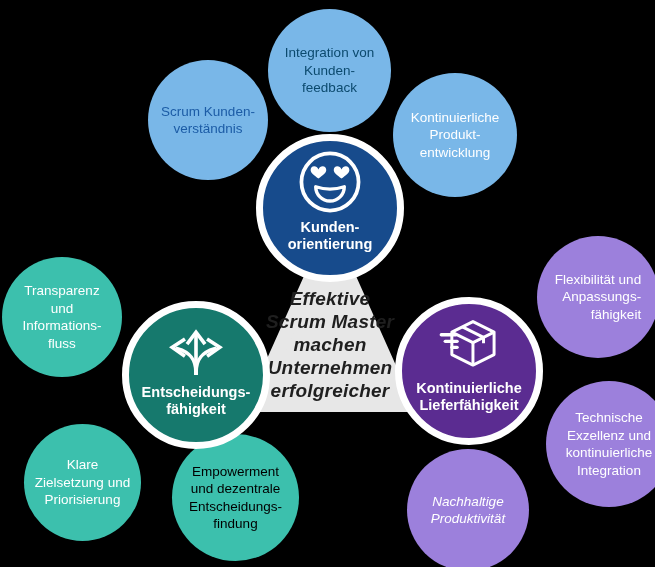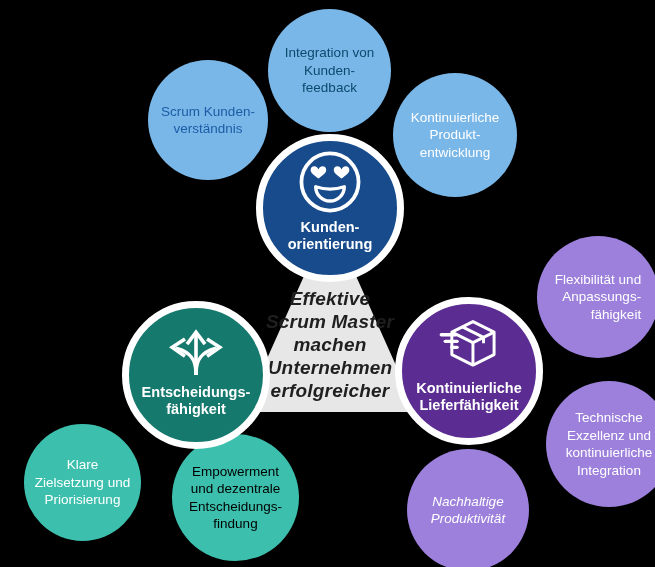--- a/index.html
+++ b/index.html
@@ -101,20 +101,26 @@
 Kunden-
 feedback</span>
   </div>
 
   <div class="sat" style="left: 393px; top: 73px; width: 124px; height: 124px; background: rgb(121, 183, 232);">
     <span class="sat-label" style="color: rgb(255, 255, 255);">Kontinuierliche
 Produkt-
 entwicklung</span>
   </div>
 
+  <div class="sat" style="left: 2px; top: 257px; width: 120px; height: 120px; background: rgb(60, 192, 173);">
+    <span class="sat-label" style="color: rgb(255, 255, 255);">Transparenz
+und
+Informations-
+fluss</span>
+  </div>
 
   <div class="sat" style="left: 24px; top: 424px; width: 117px; height: 117px; background: rgb(60, 192, 173);">
     <span class="sat-label" style="color: rgb(255, 255, 255);">Klare
 Zielsetzung und
 Priorisierung</span>
   </div>
 
   <div class="sat" style="left: 172px; top: 434px; width: 127px; height: 127px; background: rgb(60, 192, 173);">
     <span class="sat-label" style="color: #000000;">Empowerment
 und dezentrale

